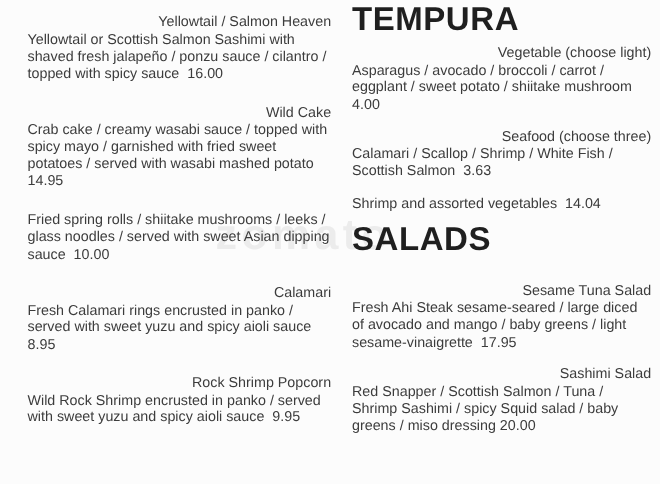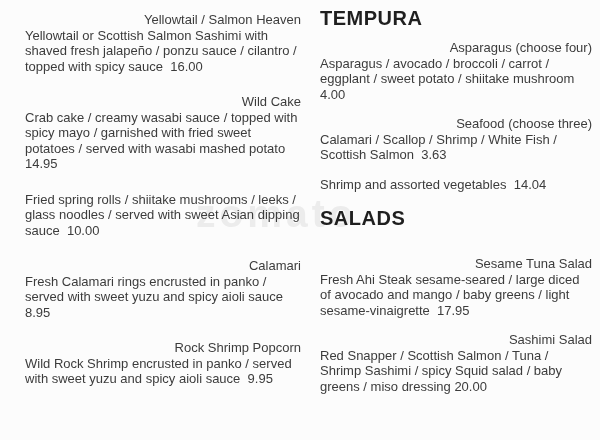--- a/index.html
+++ b/index.html
@@ -52,21 +52,21 @@
   }
   .item-name {
     white-space: pre-wrap;
     text-align: right;
   }
   .item-desc {
     white-space: pre-wrap;
   }
   .section-heading {
     margin: 0 0 10px 0;
-    font-size: 20px;
+    font-size: 30px;
     line-height: 24px;
     font-weight: 600;
     letter-spacing: 0.5px;
     color: #1f1f1f;
   }
   .section-heading.salads {
     margin: 4px 0 26px 0;
   }
 </style>
 </head>
@@ -102,21 +102,21 @@
       <div class="item-desc">Wild Rock Shrimp encrusted in panko / served with sweet yuzu and spicy aioli sauce  9.95</div>
     </div>
 
   </div>
 
   <div class="col col-right">
 
     <h2 class="section-heading">TEMPURA</h2>
 
     <div class="menu-item">
-      <div class="item-name">Asparagus (choose four)</div>
+      <div class="item-name">Vegetable (choose light)</div>
       <div class="item-desc">Asparagus / avocado / broccoli / carrot / eggplant / sweet potato / shiitake mushroom 4.00</div>
     </div>
 
     <div class="menu-item">
       <div class="item-name">Seafood (choose three)</div>
       <div class="item-desc">Calamari / Scallop / Shrimp / White Fish / Scottish Salmon  3.63</div>
     </div>
 
 
     <div class="menu-item">

